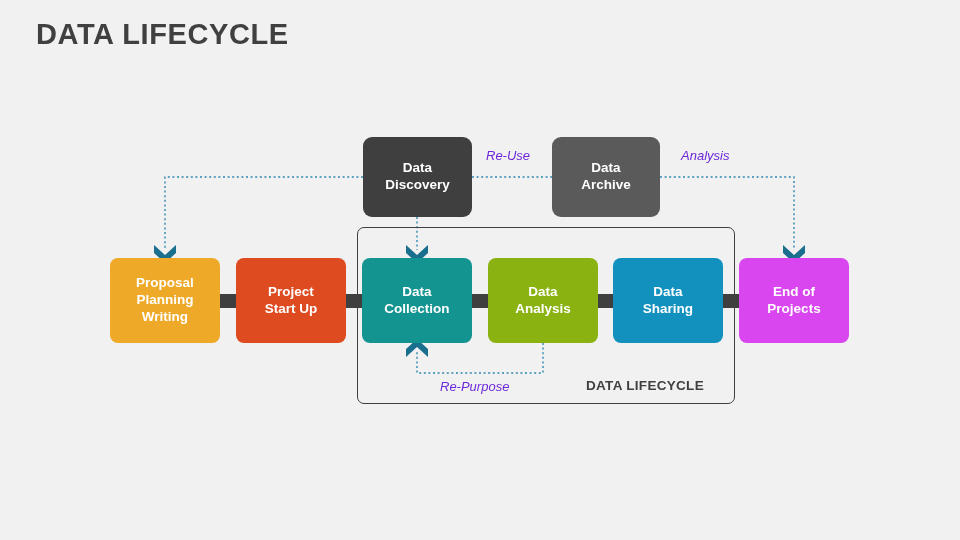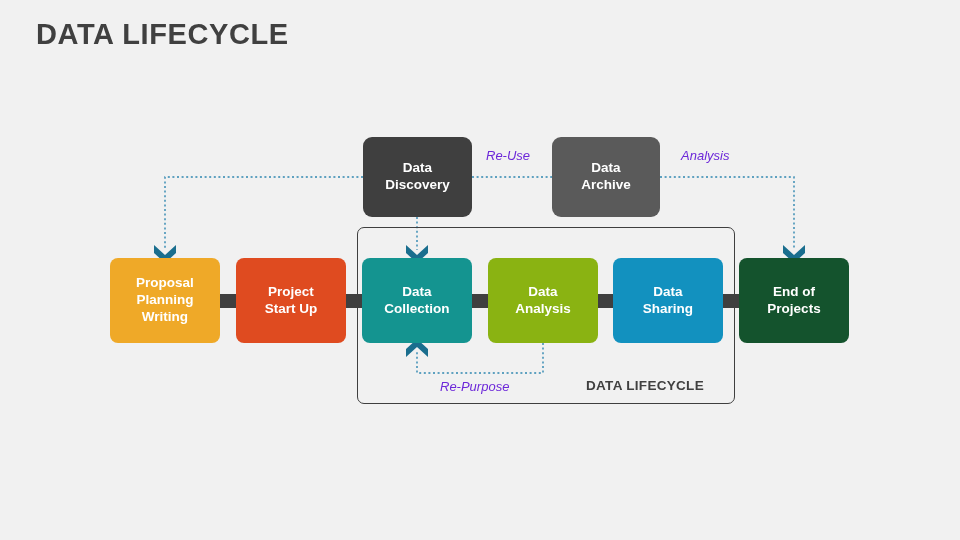--- a/index.html
+++ b/index.html
@@ -181,21 +181,21 @@
   <div class="stage-box" style="left:488px;top:258px;width:110px;height:85px;background:#8ab312;">
     <span class="label-lines">Data
 Analysis</span>
   </div>
 
   <div class="stage-box" style="left:613px;top:258px;width:110px;height:85px;background:#1291bf;">
     <span class="label-lines">Data
 Sharing</span>
   </div>
 
-  <div class="stage-box" style="left:739px;top:258px;width:110px;height:85px;background:#14532d;">
+  <div class="stage-box" style="left:739px;top:258px;width:110px;height:85px;background:#d946ef;">
     <span class="label-lines">End of
 Projects</span>
   </div>
 
   <div class="flow-label" style="left:486px;top:148px;">Re-Use</div>
 
   <div class="flow-label" style="left:681px;top:148px;">Analysis</div>
 
   <div class="flow-label" style="left:440px;top:379px;">Re-Purpose</div>
 

